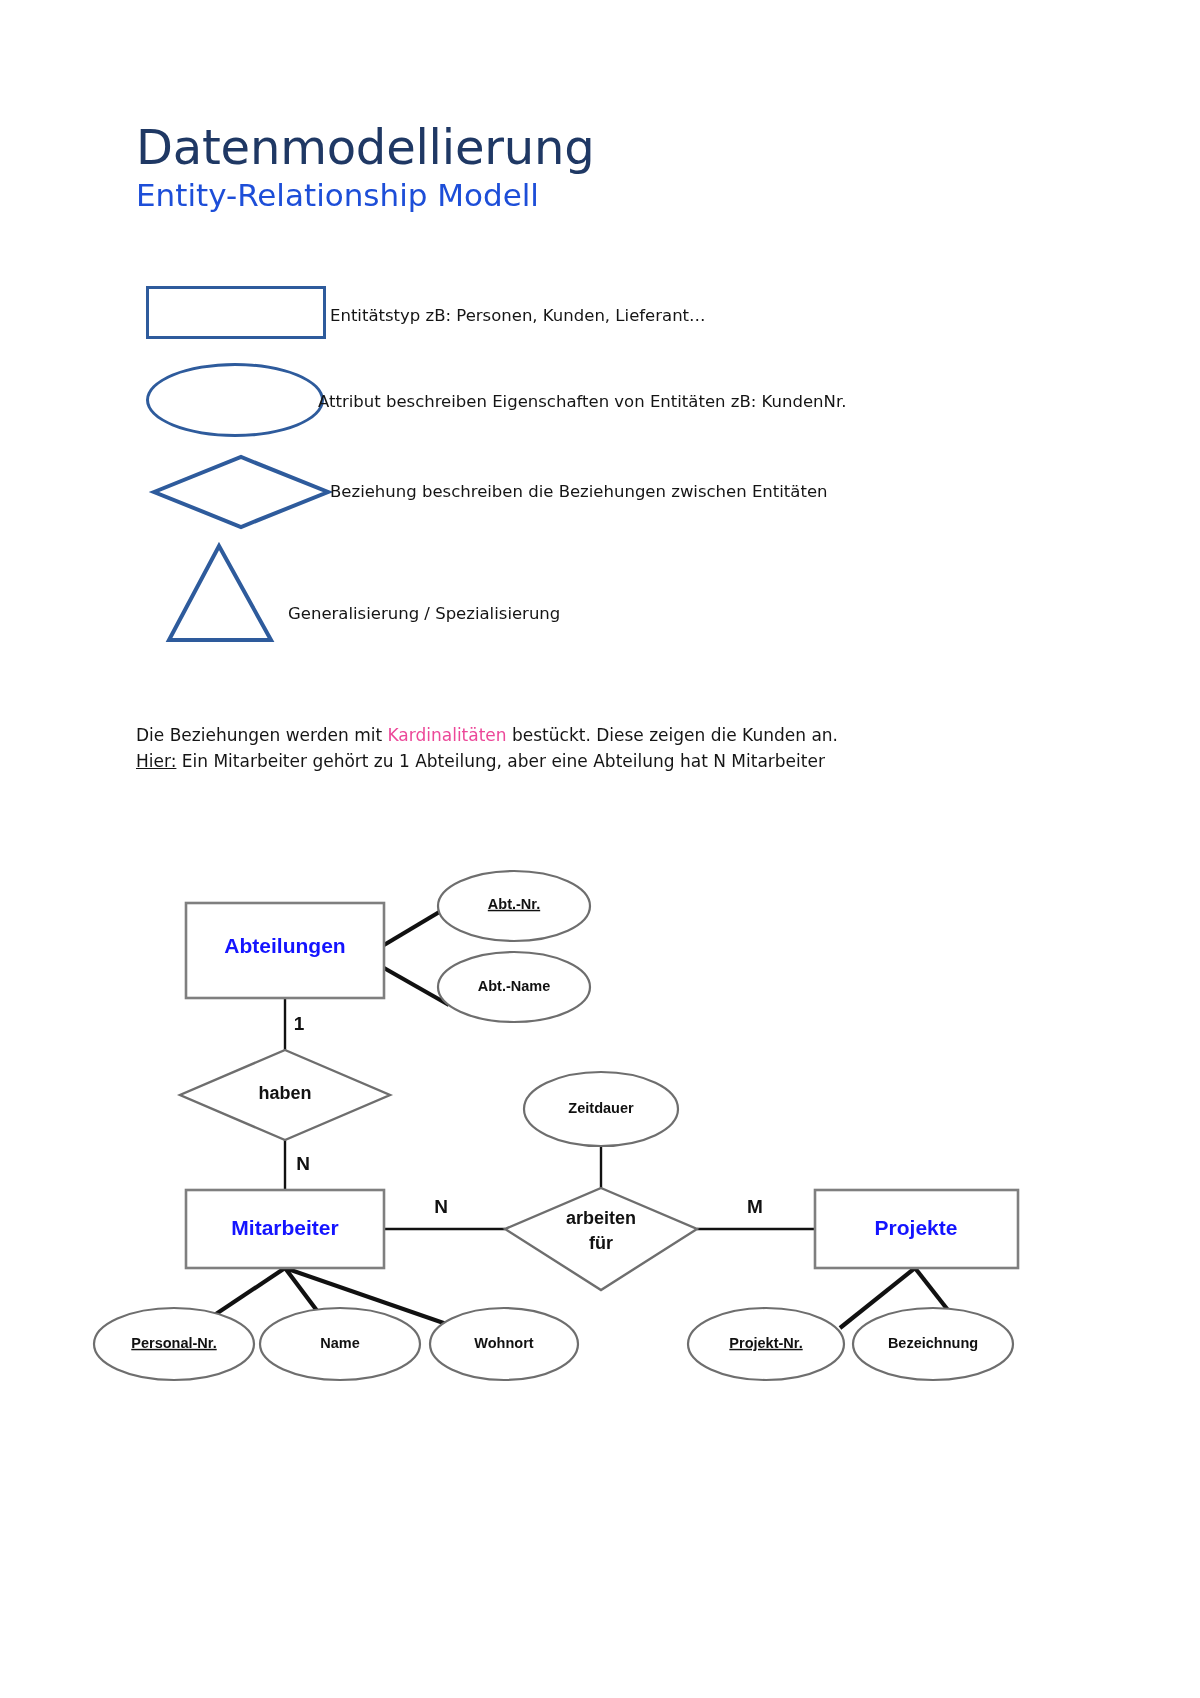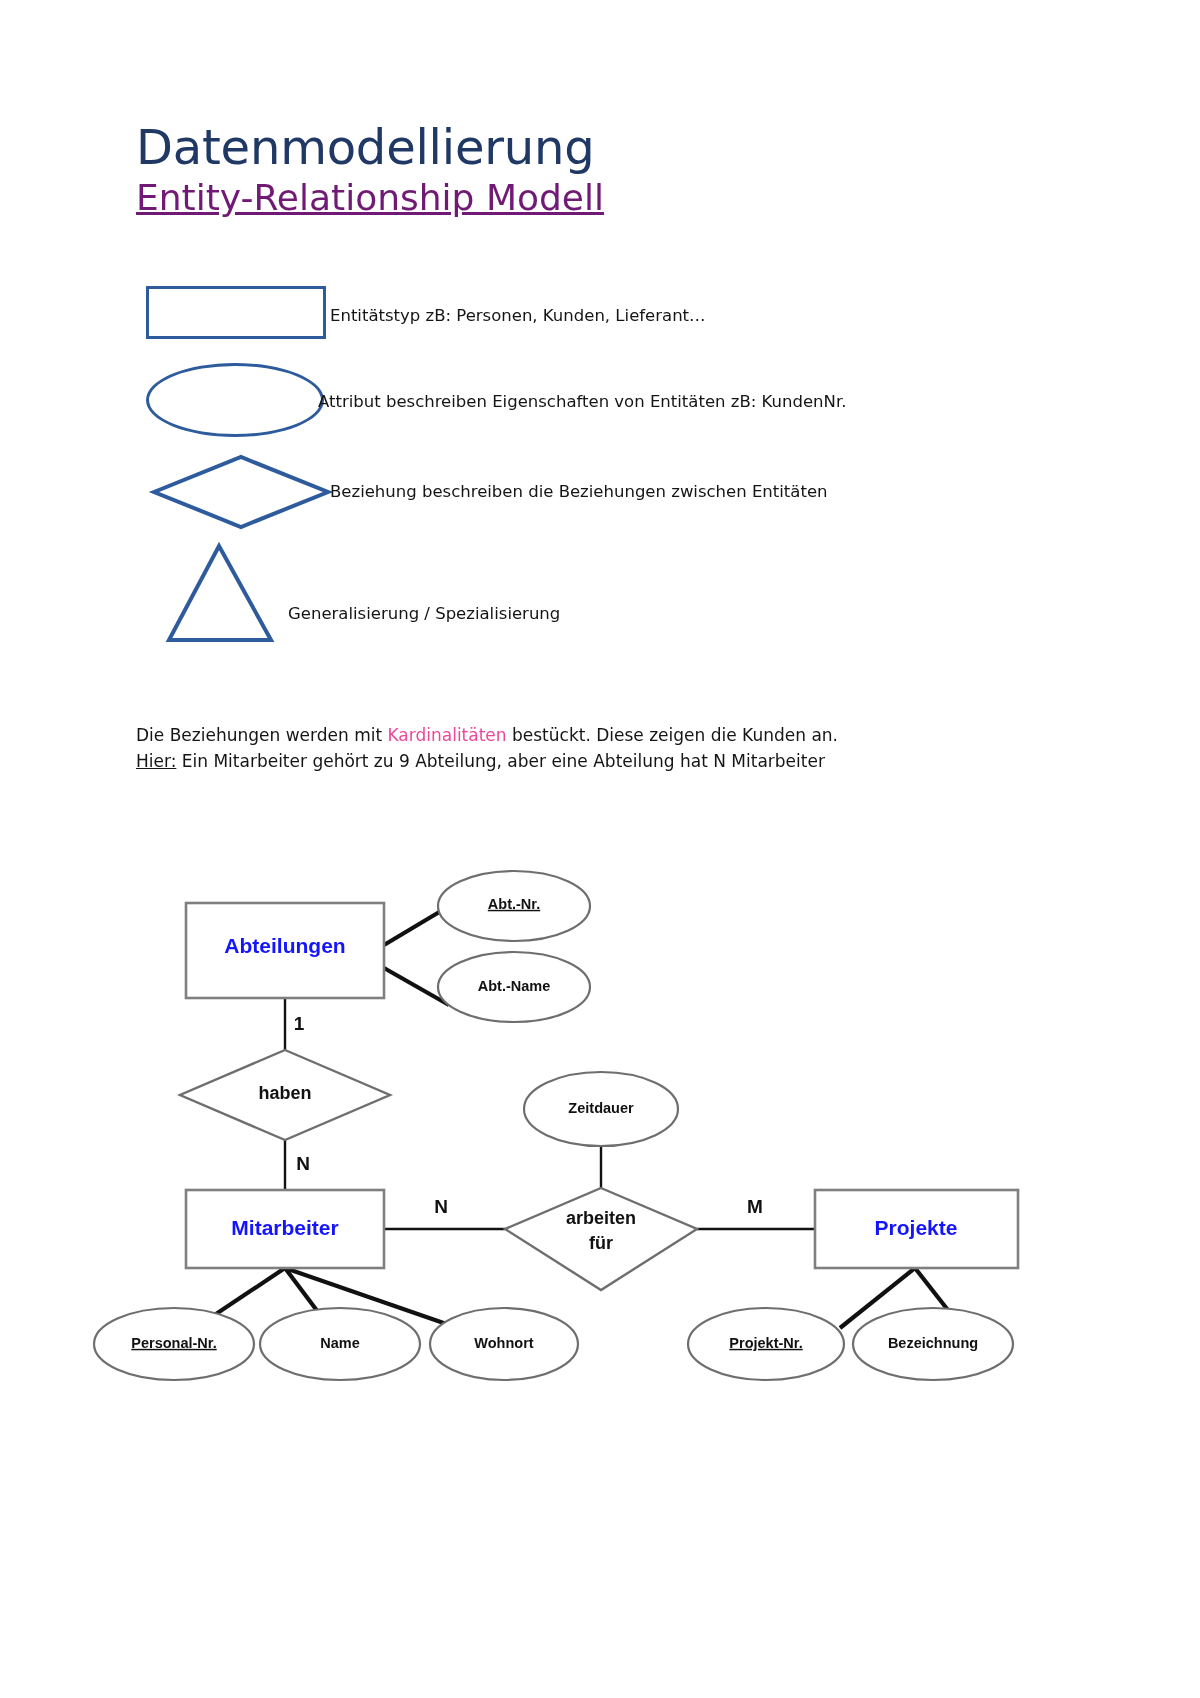--- a/index.html
+++ b/index.html
@@ -26,27 +26,26 @@
   #main-title {
     font-size: 48px;
     line-height: 1.08;
     font-weight: 400;
     color: #1F3864;
     letter-spacing: -0.2px;
     margin: 0;
     font-family: "DejaVu Sans", sans-serif;
   }
   #sub-title {
-    font-size: 36px;
+    font-size: 31px;
     line-height: 1.12;
     font-weight: 400;
-    color: #701a75;
+    color: #1d4ed8;
     margin: 4px 0 0 0;
     font-family: "DejaVu Sans", sans-serif;
-    text-decoration: underline;
   }
 
   
   #legend {
     position: absolute;
     left: 0;
     top: 270px;
     width: 1188px;
     height: 400px;
   }
@@ -191,21 +190,21 @@
     <div class="legend-text" style="left:288px; top:62px;">Generalisierung / Spezialisierung</div>
   </div>
 
 </div>
 
 <div id="intro-paragraph">
   <div>
     <span>Die Beziehungen werden mit </span><span class="accent-blue">Kardinalitäten</span><span> bestückt. Diese zeigen die Kunden an.</span>
   </div>
   <div>
-    <span class="underline-label">Hier:</span><span> Ein Mitarbeiter gehört zu 9 Abteilung, aber eine Abteilung hat N Mitarbeiter</span>
+    <span class="underline-label">Hier:</span><span> Ein Mitarbeiter gehört zu 1 Abteilung, aber eine Abteilung hat N Mitarbeiter</span>
   </div>
 </div>
 
 <div id="er-diagram">
   <svg id="er-svg" width="1200" height="560" viewBox="0 0 1200 560">
 
     <line class="conn-thick" x1="384" y1="95" x2="446" y2="58"></line>
 
     <line class="conn-thick" x1="384" y1="118" x2="449" y2="155"></line>
 

